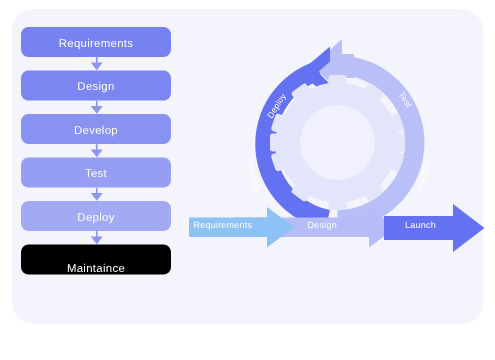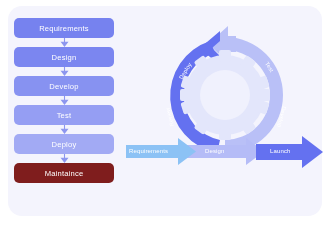--- a/index.html
+++ b/index.html
@@ -74,21 +74,21 @@
 
     <div class="wf-box" style="background: rgb(162, 170, 244);">
       <span>Deploy</span>
     </div>
     <div class="wf-arrow">
       <svg width="9" height="9" viewBox="0 0 9 9">
           <path d="M4.5 0 V5 M1.6 4.2 L4.5 8 L7.4 4.2 Z" stroke="#8d96ef" stroke-width="1.1" fill="#8d96ef"></path>
         </svg>
     </div>
 
-    <div class="wf-box" style="background: #7f1d1d;">
+    <div class="wf-box" style="background: #000000; align-items: flex-end;">
       <span>Maintaince</span>
     </div>
   </div>
 
   <div class="agile">
 
     <svg width="200" height="186" viewBox="0 0 200 186">
 
       <g>
         <path d="M 101 19

